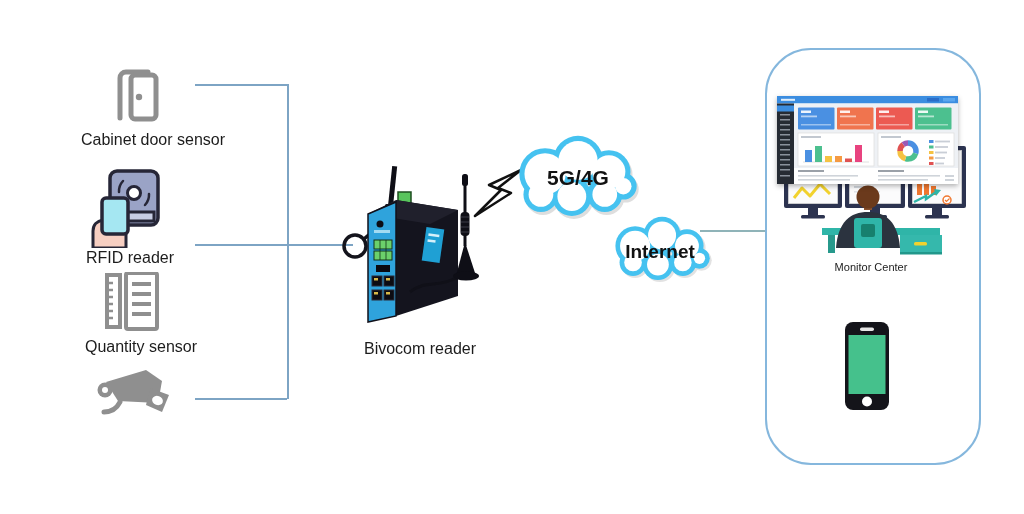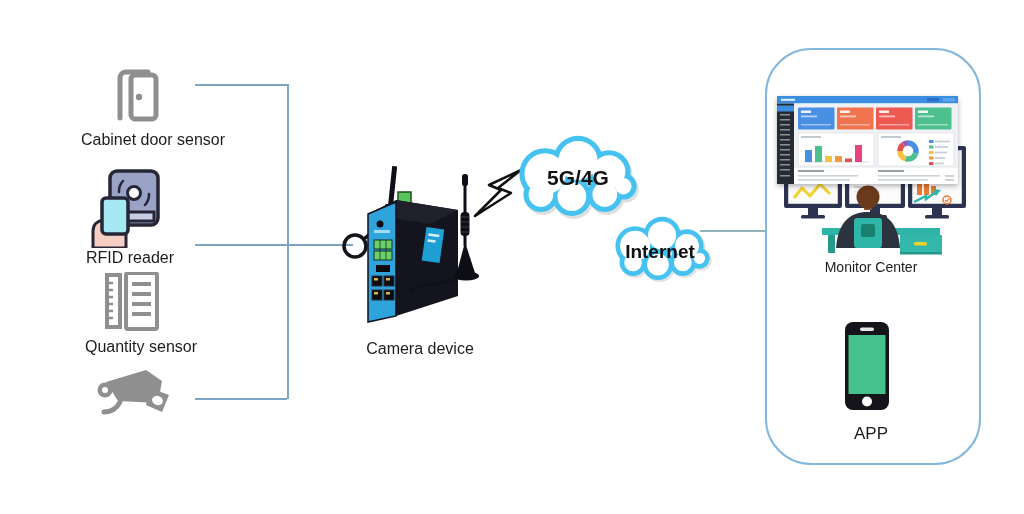--- a/index.html
+++ b/index.html
@@ -87,21 +87,21 @@
       <rect x="89" y="76" width="8" height="2.5" fill="#d6f0fa"></rect>
     </g>
     <path d="M118 114 C100 124 86 116 72 128" fill="none" stroke="#101018" stroke-width="3"></path>
     <rect x="124" y="10" width="6" height="12" rx="2.5" fill="#0e0e16"></rect>
     <rect x="125.5" y="20" width="3" height="62" fill="#0e0e16"></rect>
     <rect x="122.5" y="48" width="9" height="24" rx="4" fill="#0e0e16"></rect>
     <path d="M123 53 h8 M123 58 h8 M123 63 h8 M123 68 h8" stroke="#3a3a46" stroke-width="1"></path>
     <path d="M127 78 L118 112 L138 112 Z" fill="#0e0e16"></path>
     <ellipse cx="128" cy="112" rx="13" ry="4.5" fill="#0e0e16"></ellipse>
   </svg>
-  <div class="label" style="left:320px;top:340px;width:200px">Camera device</div>
+  <div class="label" style="left:320px;top:340px;width:200px">Bivocom reader</div>
 
   <svg class="abs" style="left:472px;top:164px" width="52" height="58" viewBox="0 0 52 58">
     <path d="M49 6 L17 21 L29 26 L3 52 L39 29 L26 24 Z" fill="#fff" stroke="#111" stroke-width="2.5" stroke-linejoin="round"></path>
   </svg>
 
   <div class="abs" style="left:508px;top:132px;width:140px;height:92px">
     <svg width="140" height="92" viewBox="0 0 136 88" style="filter:drop-shadow(2px 3px 0 rgba(160,160,160,.35))">
       <g fill="#45c2f0">
         <circle cx="36" cy="40" r="25"></circle>
           <circle cx="68" cy="27" r="24"></circle>
@@ -275,23 +275,22 @@
     <g fill="#cfd4da">
       <rect x="21" y="79" width="60" height="1.6"></rect>
         <rect x="21" y="83" width="52" height="1.6"></rect>
       <rect x="101" y="79" width="62" height="1.6"></rect>
         <rect x="101" y="83" width="50" height="1.6"></rect>
       <rect x="168" y="79" width="9" height="2"></rect>
         <rect x="168" y="83" width="9" height="2"></rect>
     </g>
   </svg>
 
-  <div class="label" style="left:769px;top:258px;width:204px;font-size:14px;z-index:3">Monitor Center</div>
+  <div class="label" style="left:769px;top:258px;width:204px;font-size:11px;z-index:3">Monitor Center</div>
 
   <svg class="abs" style="left:845px;top:322px" width="44" height="88" viewBox="0 0 44 88">
     <rect x="0" y="0" width="44" height="88" rx="8" fill="#14141a"></rect>
     <rect x="15" y="5.5" width="14" height="3.5" rx="1.75" fill="#e6e6e6"></rect>
     <rect x="3.5" y="13" width="37" height="59" fill="#45c18c"></rect>
     <circle cx="22" cy="79.5" r="5" fill="#ffffff"></circle>
   </svg>
-  <div class="label" style="left:769px;top:425px;width:204px;font-size:17px">APP</div>
 
 </div>
 
 </body></html>

